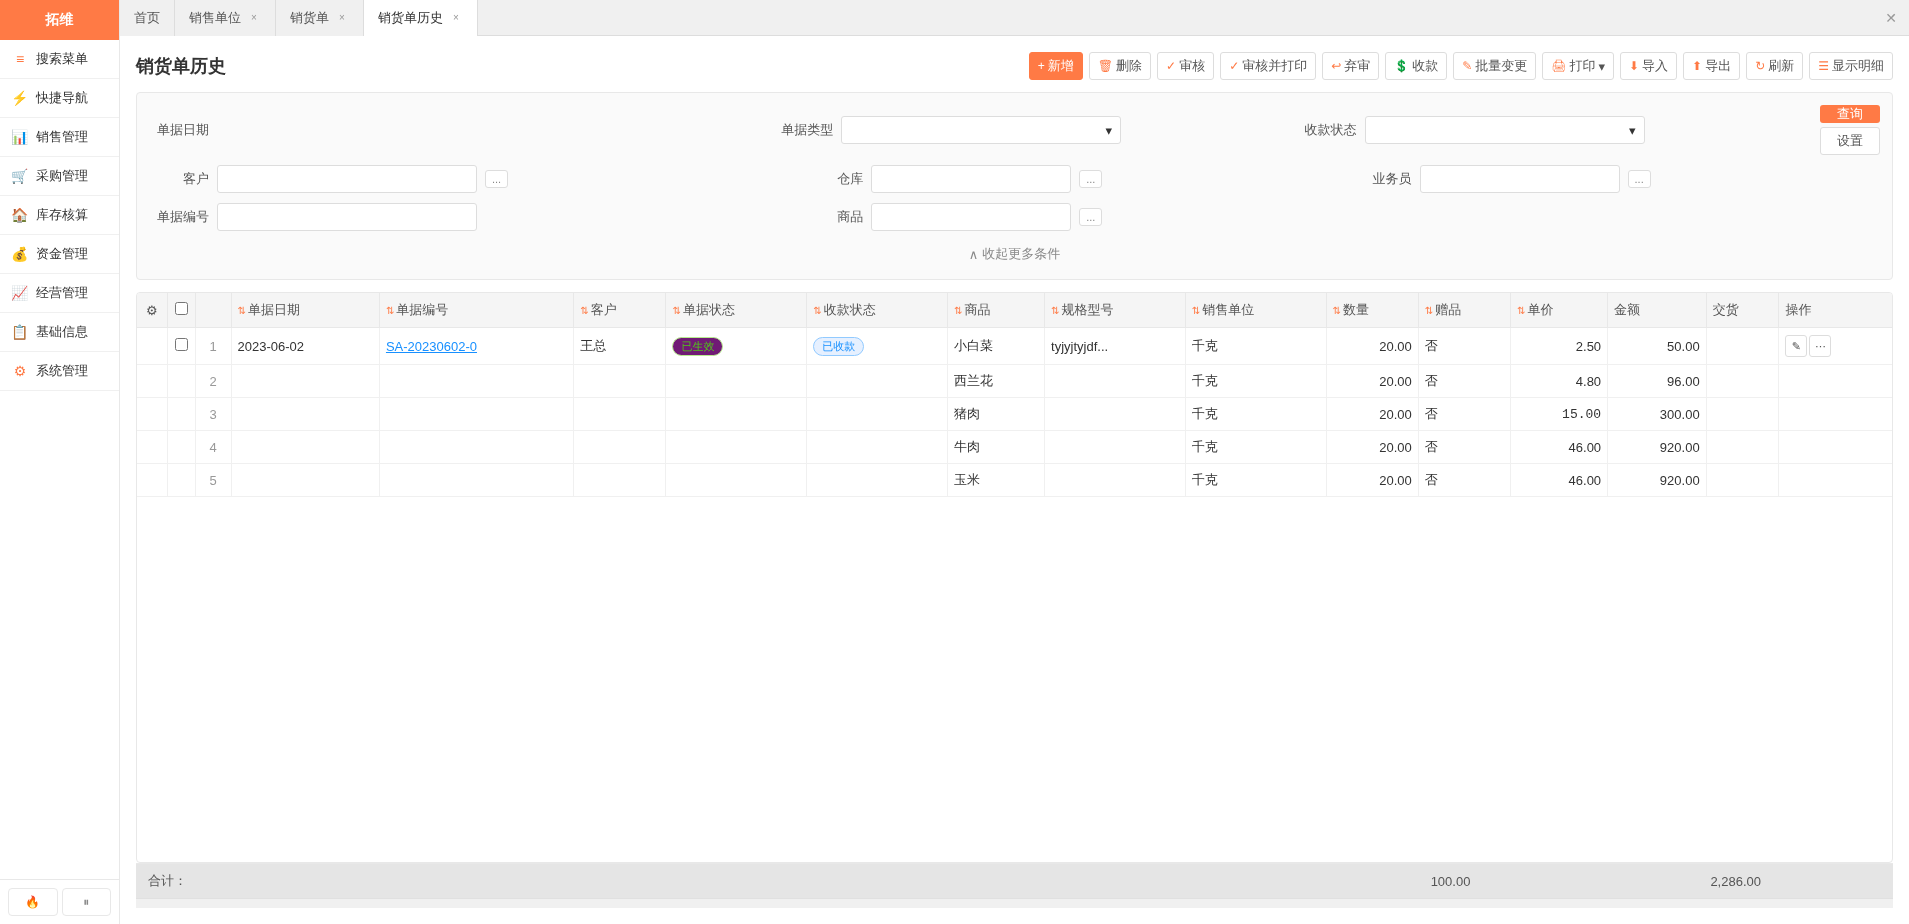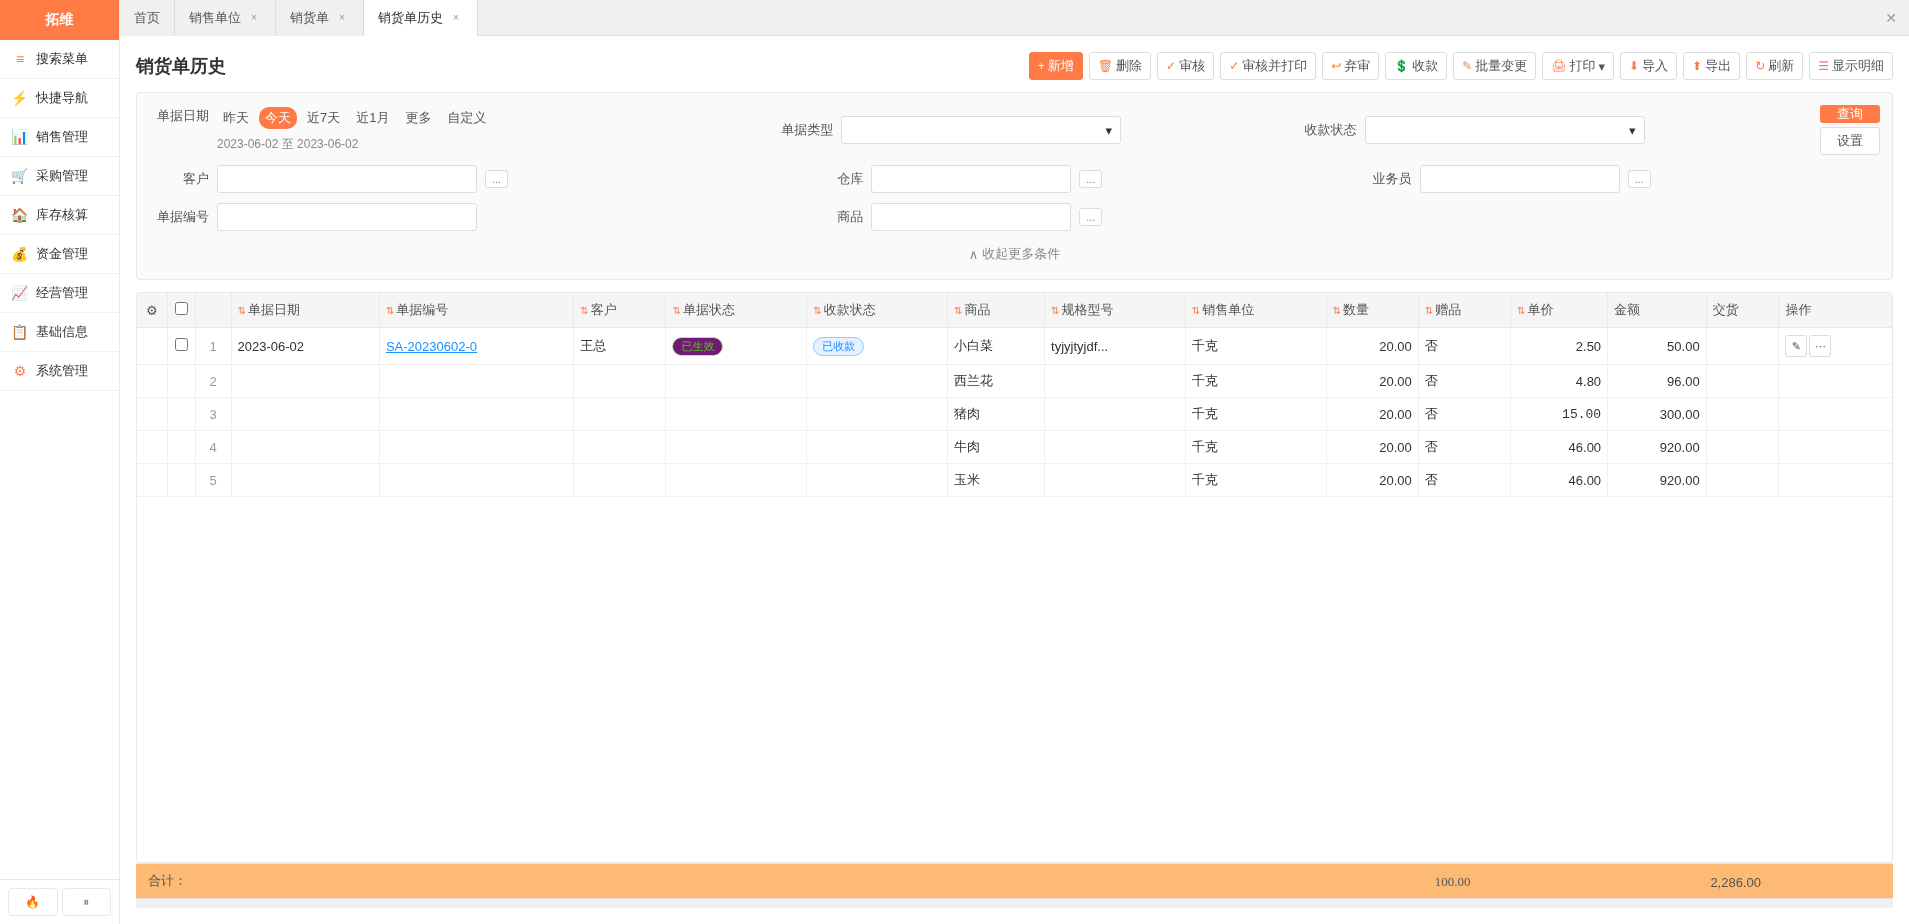--- a/index.html
+++ b/index.html
@@ -313,25 +313,25 @@
       border-radius: 3px;
       cursor: pointer;
       background: #fff;
       color: #555;
       font-size: 11px;
       margin-right: 2px;
     }
 
     
     .table-footer {
-      background: #fdba74;
+      background: #e5e5e5;
       border-top: 1px solid #e8e8e8;
       padding: 8px 12px;
       display: flex;
-      align-items: flex-end;
+      align-items: center;
       font-size: 12px;
       color: #555;
       flex-shrink: 0;
     }
 
     
     .pagination {
       display: flex;
       align-items: center;
       justify-content: flex-end;
@@ -497,31 +497,20 @@
           <span>显示明细</span>
         </button>
       </div>
     </div>
 
     <div class="filter-area">
 
       <div class="filter-row">
         <div style="display:flex;align-items:flex-start;gap:8px;flex:1.2">
           <span class="filter-label">单据日期</span>
-          <div style="display:flex;flex-direction:column;gap:4px;">
-            <div class="date-quick">
-              <span class="date-btn">昨天</span>
-              <span class="date-btn active">今天</span>
-              <span class="date-btn">近7天</span>
-              <span class="date-btn">近1月</span>
-              <span class="date-btn">更多</span>
-              <span class="date-btn">自定义</span>
-            </div>
-            <div class="date-range">2023-06-02 至 2023-06-02</div>
-          </div>
         </div>
         <div style="display:flex;align-items:center;gap:8px;flex:1">
           <span class="filter-label">单据类型</span>
           <div class="filter-select" style="min-width:180px;max-width:280px;">
             <span></span>
             <span>▾</span>
           </div>
         </div>
         <div style="display:flex;align-items:center;gap:8px;flex:1">
           <span class="filter-label">收款状态</span>
@@ -691,21 +680,21 @@
     <td style="text-align:right;">920.00</td>
     <td></td>
     <td></td>
   </tr>
           </tbody>
       </table>
     </div>
 
     <div class="table-footer">
       <span>合计：</span>
-      <span style="margin-left:auto;padding-right:240px;font-family:Liberation Serif, serif;">100.00</span>
+      <span style="margin-left:auto;padding-right:240px;">100.00</span>
       <span style="padding-right:120px;">2,286.00</span>
     </div>
 
     <div style="height:10px;background:#f0f0f0;border-top:1px solid #e0e0e0;"></div>
 
 
   </div>
 </div>
 
 </body></html>

